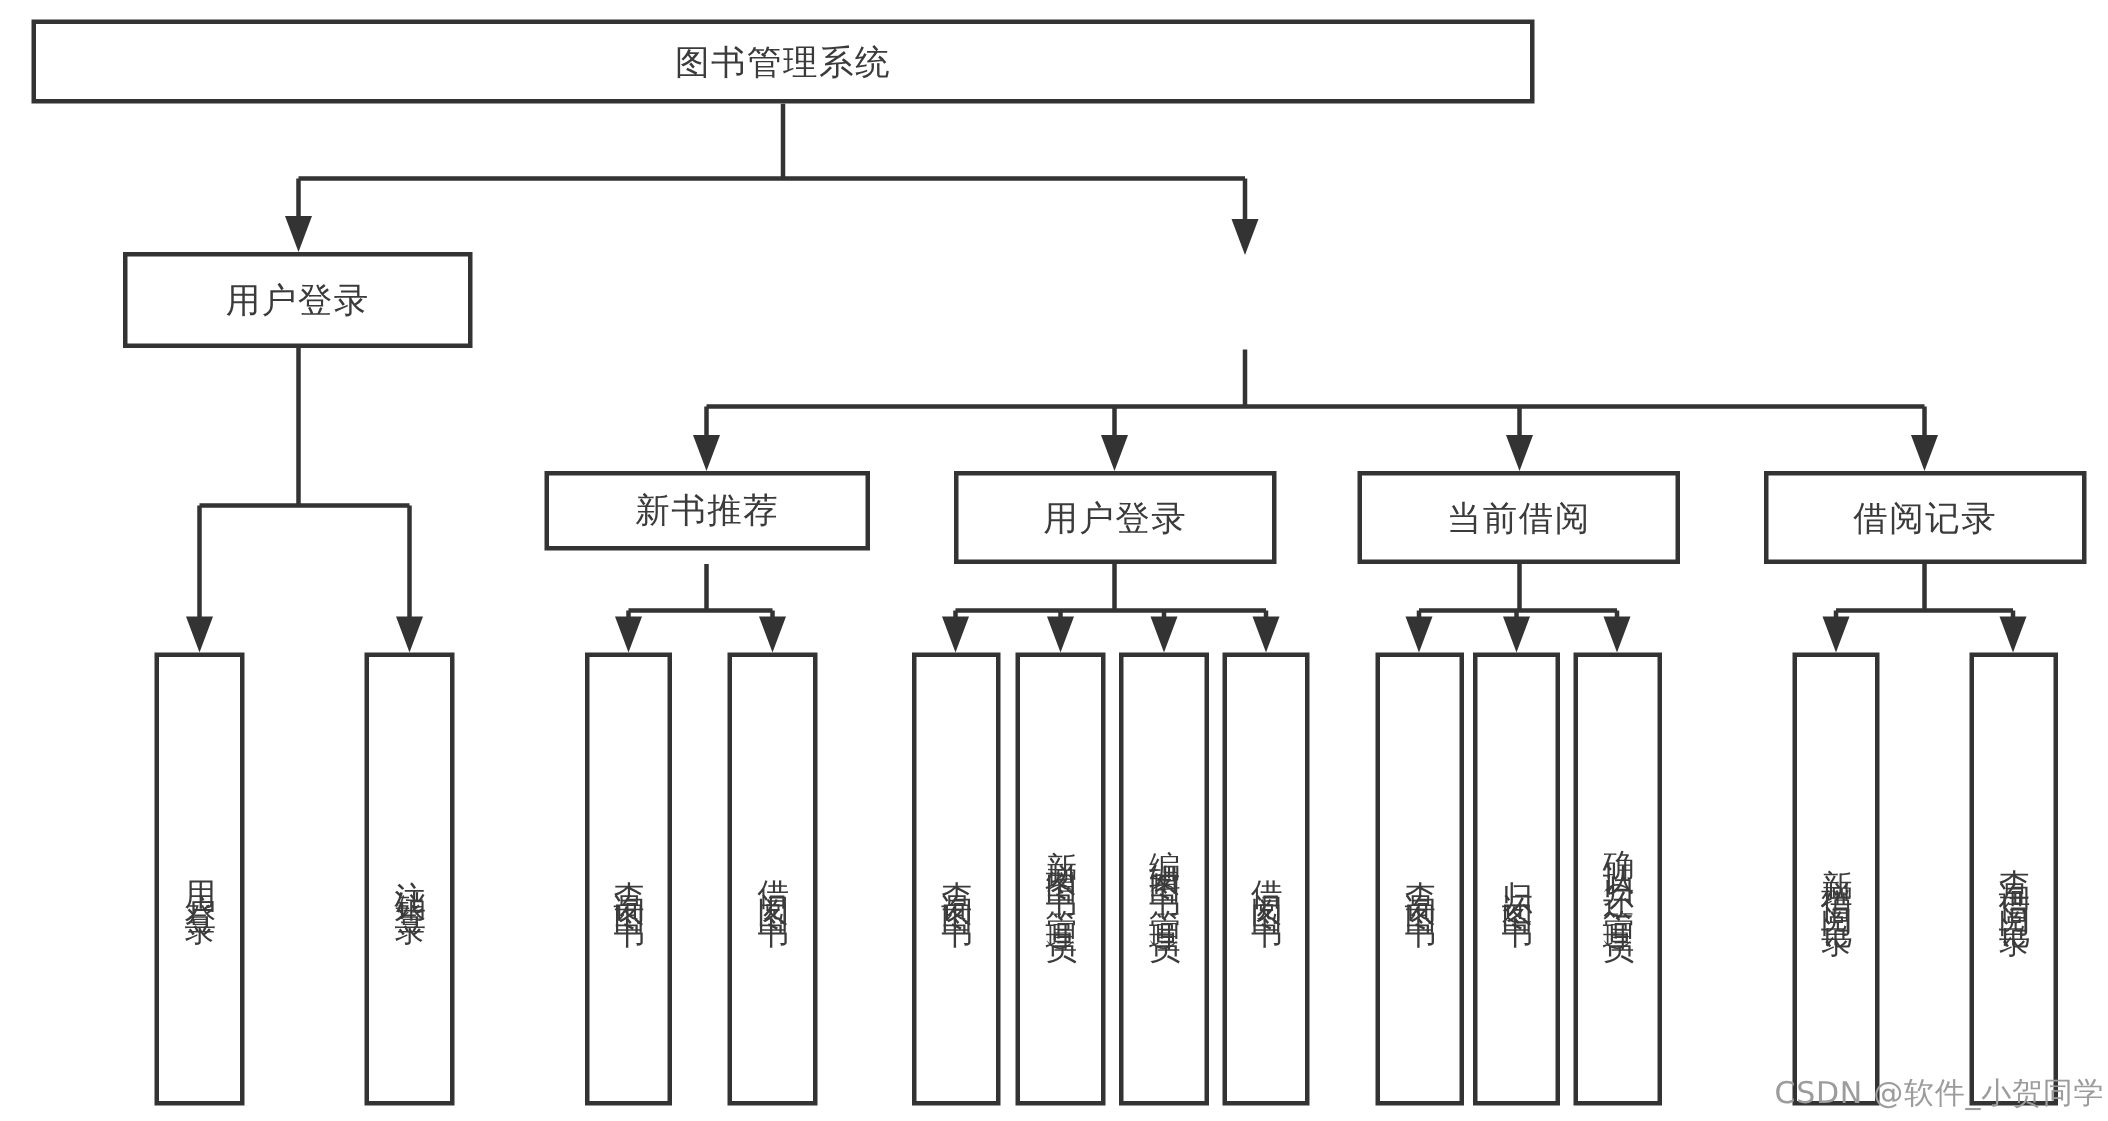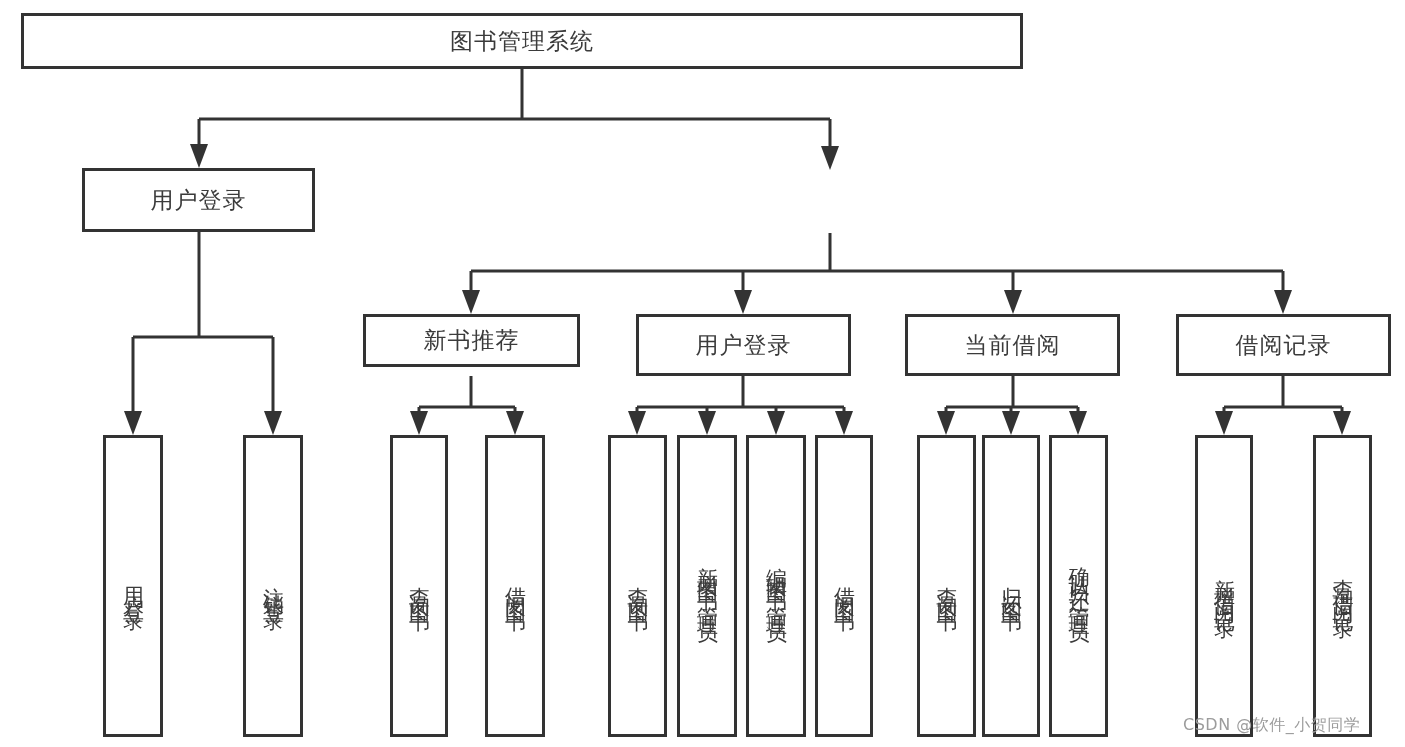--- a/index.html
+++ b/index.html
@@ -48,21 +48,21 @@
     writing-mode: vertical-lr;
     text-orientation: mixed;
     font-size: 21px;
     letter-spacing: 8px;
     line-height: 1;
   }
   .watermark {
     position: absolute;
     left: 1183px;
     top: 715px;
-    font-size: 16px;
+    font-size: 20px;
     color: #9c9c9c;
     letter-spacing: 0.5px;
     z-index: 3;
     white-space: nowrap;
   }
 </style>
 </head>
 <body>
 
 <div class="canvas">

